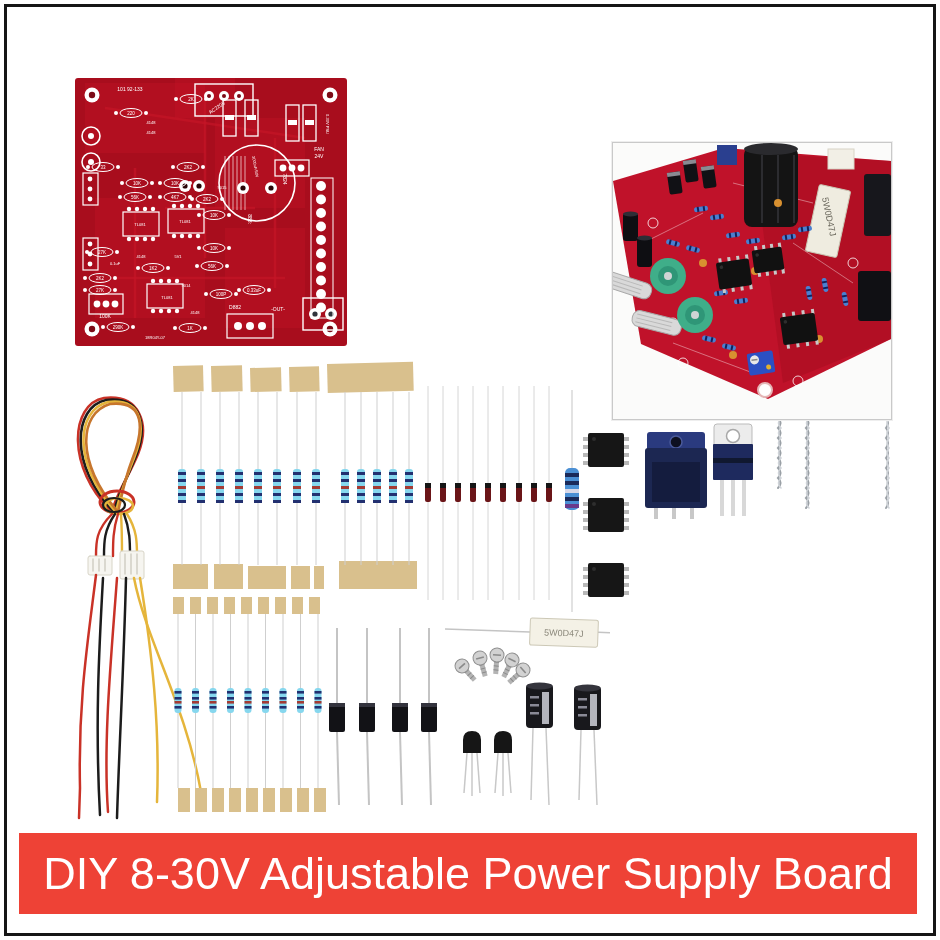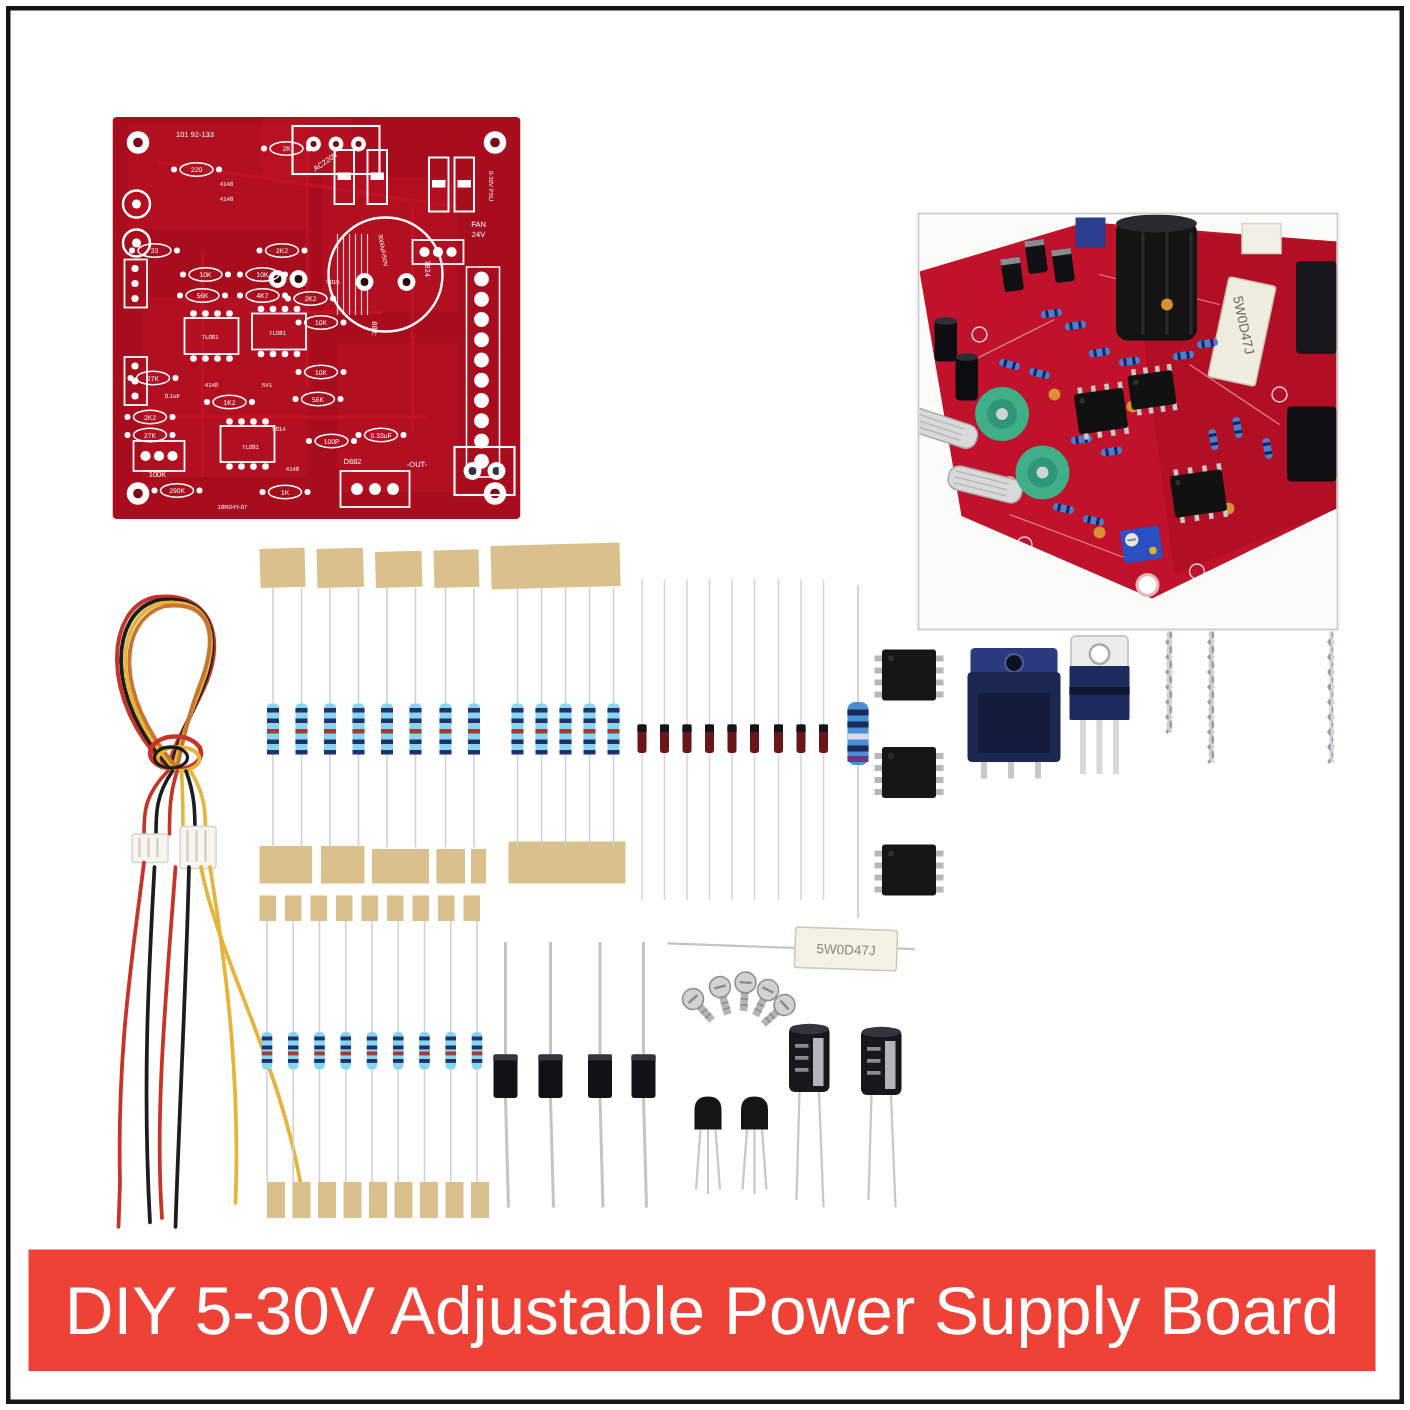--- a/index.html
+++ b/index.html
@@ -910,17 +910,17 @@
             <circle cx="7" cy="5" r="2.5" fill="#e0b030"></circle>
           </g>
           <circle cx="152" cy="247" r="7" fill="#ffffff" stroke="#e4b6b6" stroke-width="2"></circle>
         </g>
       <text id="photo-cement-label" font-size="9" fill="#6a675c" transform="translate(209,55) rotate(78)">5W0D47J</text>
     </svg>
   </div>
 
 
   <div id="banner" class="abs" style="background: rgb(238, 66, 54);">
-    <span id="banner-text" style="color: rgb(255, 255, 255);">DIY 5-30V Adjustable Power Supply Board</span>
+    <span id="banner-text" style="color: rgb(255, 255, 255);">DIY 8-30V Adjustable Power Supply Board</span>
   </div>
 
   <div id="frame"></div>
 </div>
 
 </body></html>

